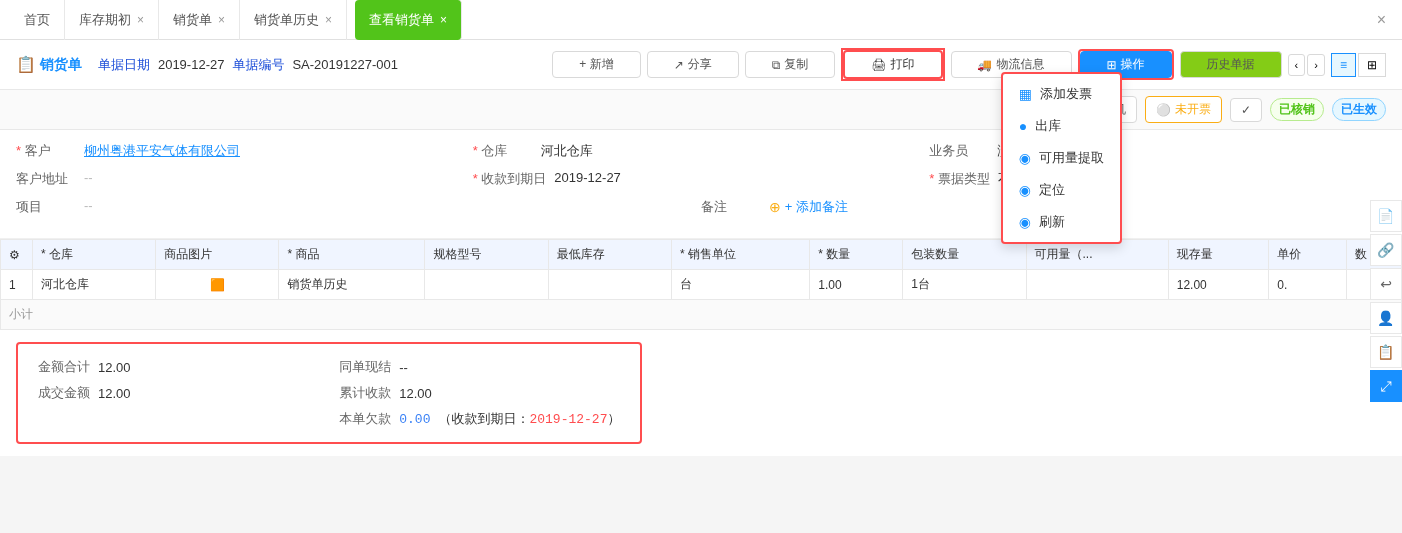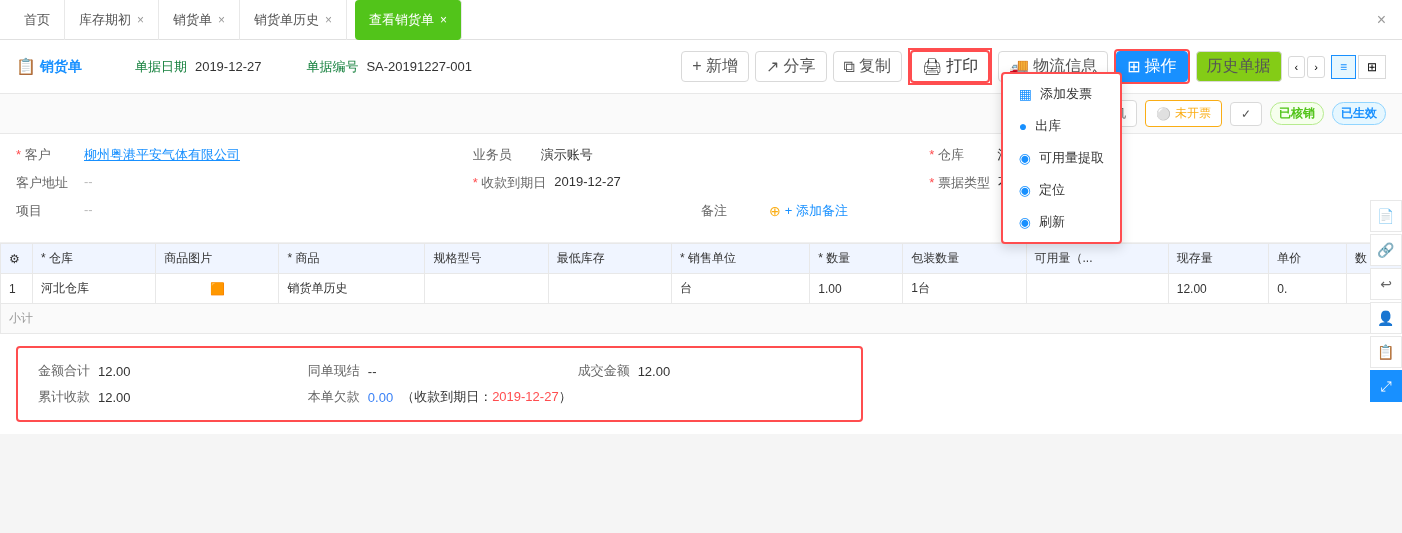--- a/index.html
+++ b/index.html
@@ -38,31 +38,31 @@
       border-bottom: 1px solid #e8e8e8; background: #fff; gap: 16px;
     }
     .doc-header-left {
       display: flex; align-items: center; gap: 16px; flex: 1;
     }
     .doc-title {
       display: flex; align-items: center; gap: 4px; color: #1890ff; font-size: 14px; font-weight: bold;
     }
     .doc-icon { color: #1890ff; font-size: 16px; }
     .doc-meta { display: flex; align-items: center; gap: 8px; font-size: 13px; color: #333; }
-    .doc-meta-label { color: #15803d; margin-left: 37px; }
+    .doc-meta-label { color: #1d4ed8; }
     .doc-meta-value { color: #333; }
 
     
     .toolbar {
       display: flex; align-items: center; gap: 6px; margin-left: auto;
     }
     .toolbar-btn {
-      display: flex; align-items: center; gap: 4px; padding: 4px 10px;
+      display: flex; align-items: center; gap: 4px; padding: 4px 26px;
       border: 1px solid #d9d9d9; border-radius: 4px; background: #fff;
-      cursor: pointer; font-size: 16px; color: #555; white-space: nowrap;
+      cursor: pointer; font-size: 12px; color: #555; white-space: nowrap;
     }
     .toolbar-btn.print-btn {
       background: #fff; border: 2px solid #ff4d4f; color: #333;
     }
     .toolbar-btn.logistics-btn { background: #fff; }
     .toolbar-btn.operate-btn {
       background: #1890ff; color: #fff; border-color: #1890ff;
     }
     .toolbar-btn.history-btn { background: #84cc16; }
     .nav-arrows { display: flex; gap: 2px; }
@@ -137,21 +137,21 @@
       display: flex; padding: 12px 16px; background: #fff; gap: 20px;
     }
     .payment-info {
       border: 2px solid #ff4d4f; border-radius: 4px; padding: 14px 20px;
       min-width: 520px;
     }
     .payment-title {
       font-weight: bold; font-size: 14px; margin-bottom: 12px; color: #333;
     }
     .payment-grid {
-      display: grid; grid-template-columns: 1fr 1fr 1fr; gap: 8px 6px;
+      display: grid; grid-template-columns: 1fr 1fr; gap: 8px 20px;
     }
     .payment-row {
       display: flex; align-items: center; gap: 8px;
     }
     .payment-label { color: #666; font-size: 13px; white-space: nowrap; }
     .payment-value { color: #333; font-size: 13px; }
     .payment-value.red { color: #3b82f6; }
     .dropdown-menu {
       position: absolute; top: 72px; right: 280px; z-index: 200;
       background: #fff; border: 2px solid #ff4d4f; border-radius: 4px;
@@ -283,26 +283,26 @@
       <span class="status-badge badge-blue">已生效</span>
     </div>
 
     <div class="form-section">
       <div class="form-row">
         <div class="form-field">
           <span class="form-label required">客户</span>
           <span class="form-value link">柳州粤港平安气体有限公司</span>
         </div>
         <div class="form-field">
+          <span class="form-label required">仓库</span>
+          <span class="form-value">河北仓库</span>
+        </div>
+        <div class="form-field">
           <span class="form-label">业务员</span>
           <span class="form-value">演示账号</span>
-        </div>
-        <div class="form-field">
-          <span class="form-label required">仓库</span>
-          <span class="form-value">河北仓库</span>
         </div>
       </div>
       <div class="form-row">
         <div class="form-field">
           <span class="form-label">客户地址</span>
           <span class="form-value placeholder">--</span>
         </div>
         <div class="form-field">
           <span class="form-label required">收款到期日</span>
           <span class="form-value">2019-12-27</span>
@@ -381,21 +381,21 @@
             <span class="payment-value">--</span>
           </div>
           <div class="payment-row">
             <span class="payment-label">成交金额</span>
             <span class="payment-value">12.00</span>
           </div>
           <div class="payment-row">
             <span class="payment-label">累计收款</span>
             <span class="payment-value">12.00</span>
           </div>
-          <div class="payment-row" style="grid-column: 2 / 3;">
+          <div class="payment-row" style="grid-column: 2 / 3; font-family: Liberation Mono, monospace;">
             <span class="payment-label">本单欠款</span>
             <span class="payment-value red">0.00</span>
             <span class="payment-value">（收款到期日：<span style="color:#ff4d4f;">2019-12-27</span>）</span>
           </div>
         </div>
       </div>
     </div>
 
   </div>
 

